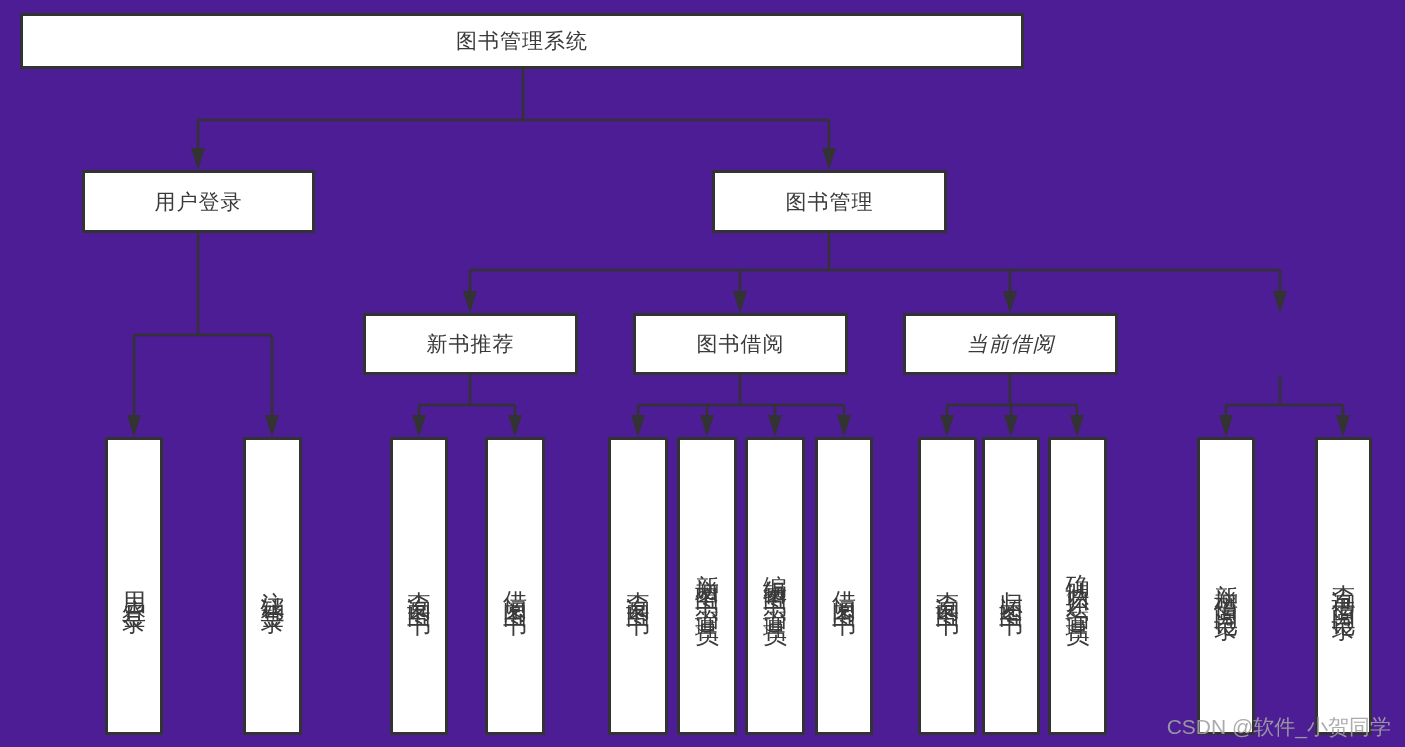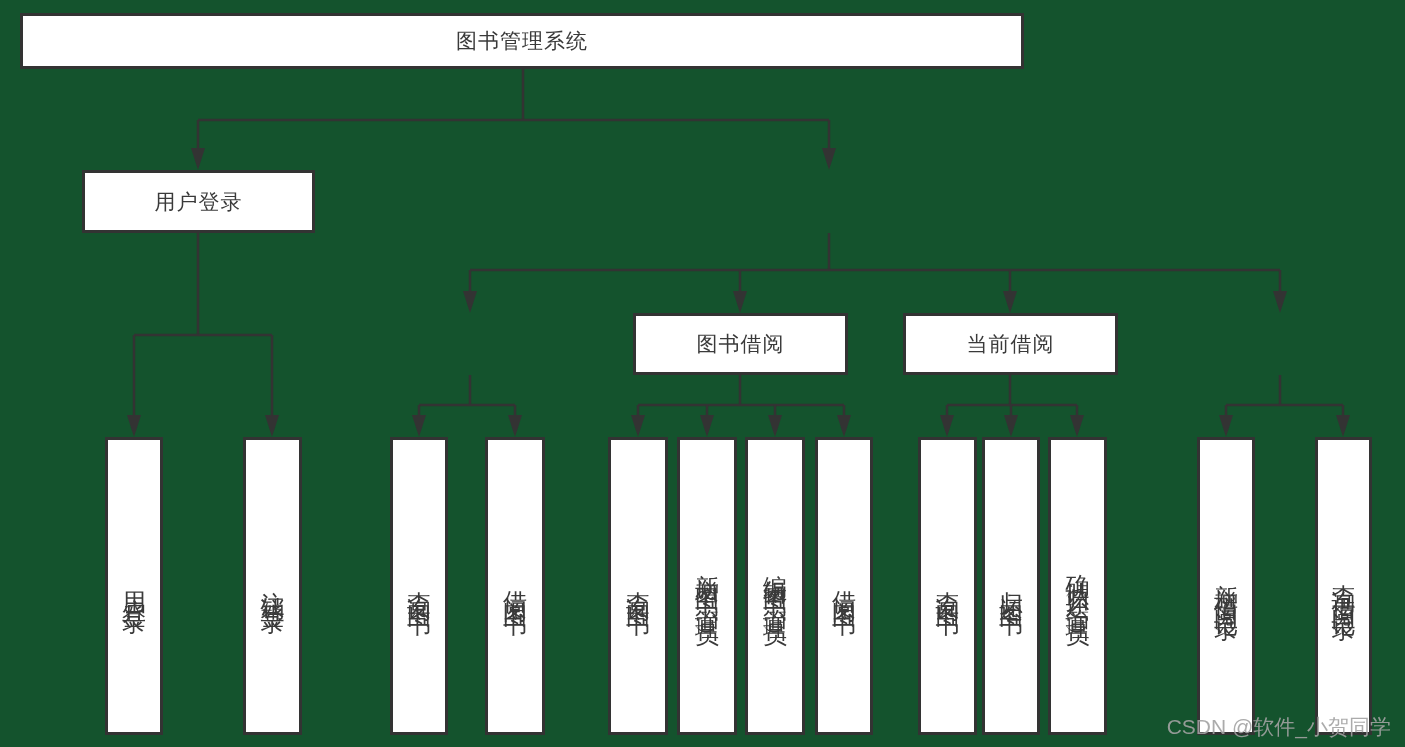--- a/index.html
+++ b/index.html
@@ -5,21 +5,21 @@
   html, body {
     margin: 0;
     padding: 0;
     background: #ffffff;
     font-family: "Liberation Sans", "DejaVu Sans", sans-serif;
   }
   .canvas {
     position: relative;
     width: 1405px;
     height: 747px;
-    background: #14532d;
+    background: #4c1d95;
     overflow: hidden;
   }
   .connectors {
     position: absolute;
     left: 0;
     top: 0;
     z-index: 0;
   }
   .node {
     position: absolute;
@@ -37,21 +37,21 @@
     letter-spacing: 1px;
     white-space: nowrap;
   }
   .root-box   { left: 20px;  top: 13px;  width: 1004px; height: 56px; }
   .lvl2       { top: 170px; height: 63px; width: 233px; }
   .b-user     { left: 82px; }
   .b-mgmt     { left: 712px; width: 235px; }
   .lvl3       { top: 313px; height: 62px; width: 215px; }
   .b-rec      { left: 363px; }
   .b-borrow   { left: 633px; justify-content: center; }
-  .b-current  { left: 903px; }
+  .b-current  { left: 903px; font-style: italic; }
   .b-record   { left: 1172px; }
   .leaf       { top: 437px; height: 298px; width: 58px; }
   .leaf .v-label {
     writing-mode: vertical-rl;
     text-orientation: mixed;
     font-size: 24px;
     letter-spacing: 7px;
     line-height: 1;
     color: #3a3a3a;
   }
@@ -157,21 +157,27 @@
     </g>
   </svg>
 
   <div class="node root-box">
     <span class="h-label">图书管理系统</span>
   </div>
 
   <div class="node lvl2 b-user">
     <span class="h-label">用户登录</span>
   </div>
-
+  <div class="node lvl2 b-mgmt">
+    <span class="h-label">图书管理</span>
+  </div>
+
+  <div class="node lvl3 b-rec">
+    <span class="h-label">新书推荐</span>
+  </div>
   <div class="node lvl3 b-borrow">
     <span class="h-label">图书借阅</span>
   </div>
   <div class="node lvl3 b-current">
     <span class="h-label">当前借阅</span>
   </div>
 
   <div class="node leaf lf1">
     <span class="v-label">用户登录</span>
   </div>

